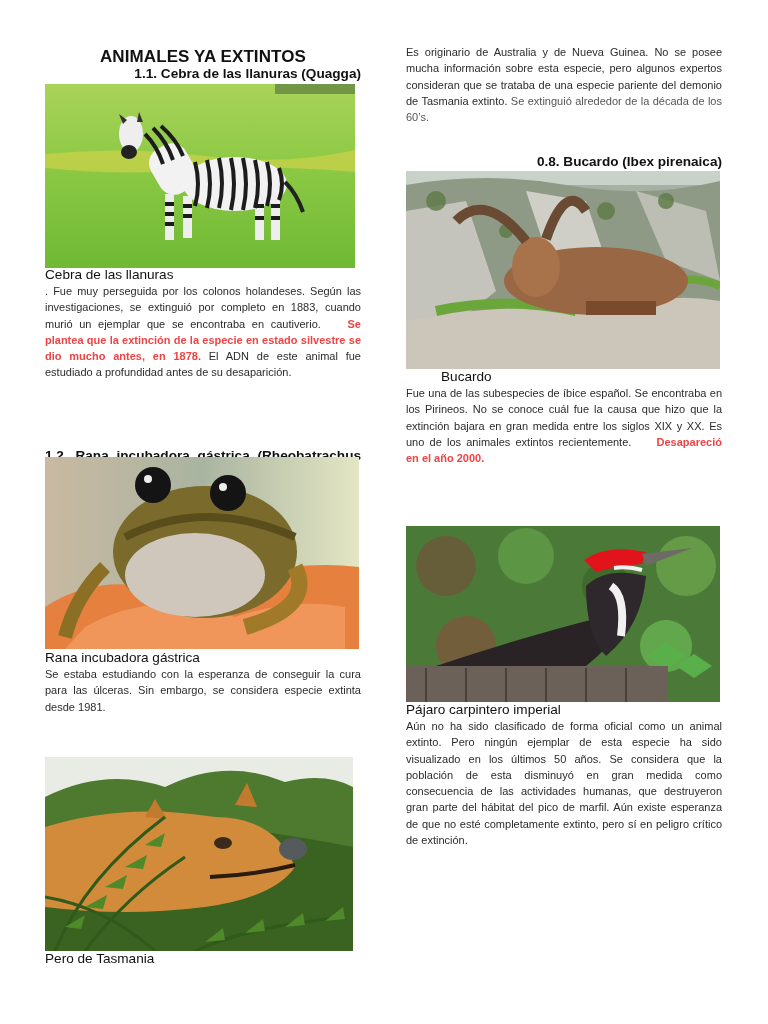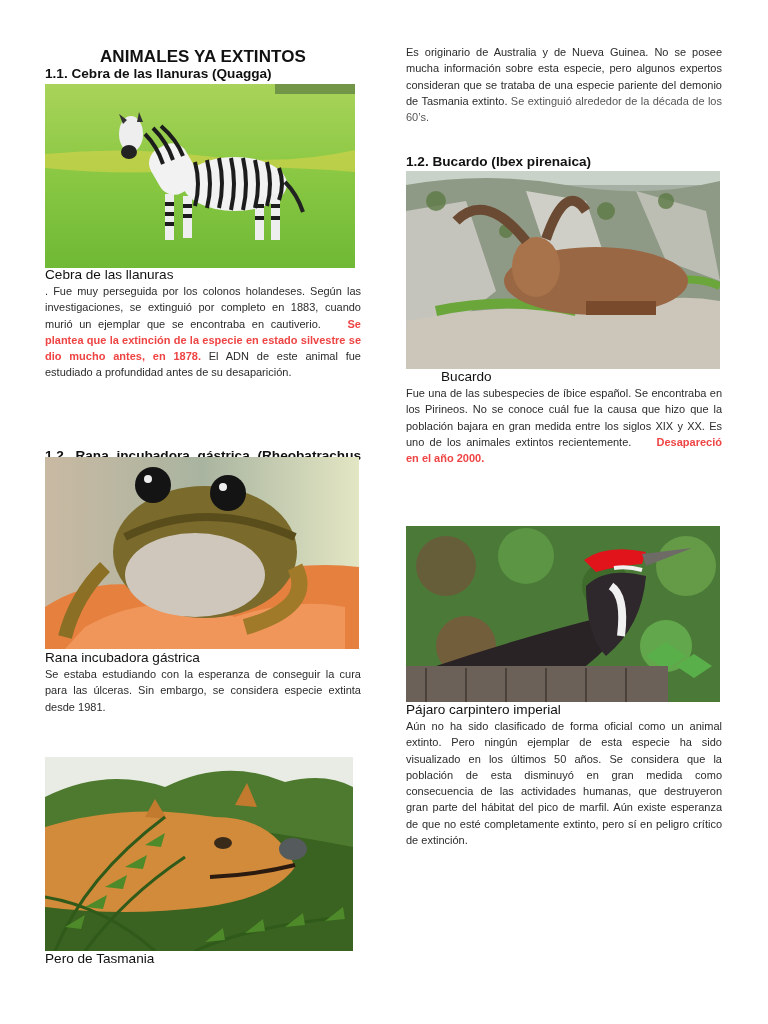--- a/index.html
+++ b/index.html
@@ -1,20 +1,20 @@
 <!DOCTYPE html>
 <html><head>
 <meta charset="utf-8">
 <style>
   html,body{margin:0;padding:0;background:#ffffff;}
   body{width:768px;height:1024px;position:relative;overflow:hidden;font-family:"Liberation Sans",sans-serif;color:#222;}
   .page{position:absolute;left:0;top:0;width:616px;height:1024px;background:#fff;}
   .abs{position:absolute;}
   .title{font-weight:bold;font-size:17px;color:#111;text-align:center;letter-spacing:0.1px;}
-  .h{font-weight:bold;font-size:13.6px;color:#111;line-height:16px;}
+  .h{font-weight:bold;font-size:13.6px;color:#111;line-height:16px;text-align:right;}
   .cap{font-size:13.6px;color:#111;line-height:16px;}
   .p{font-size:11px;color:#2b2b2b;line-height:16.3px;text-align:justify;}
   .p b{color:#ef4444;margin-left:20px;}
   .light{color:#555;}
   .img{overflow:hidden;}
   .img svg{display:block;width:100%;height:100%;}
   .j-last{text-align:justify;text-align-last:left;}
 </style>
 </head>
 <body>
@@ -128,21 +128,21 @@
       </g>
     </svg>
   </div>
 
   <div class="abs cap" style="left:45px;top:951px;width:316px;">Pero de Tasmania</div>
 
   <div class="abs p" style="left:406px;top:44px;width:316px;">
     <span>Es originario de Australia y de Nueva Guinea. No se posee mucha información sobre esta especie, pero algunos expertos consideran que se trataba de una especie pariente del demonio de Tasmania extinto. </span><span class="light">Se extinguió alrededor de la década de los 60’s.</span>
   </div>
 
-  <div class="abs h" style="left:406px;top:154px;width:316px;">1.2. Bucardo (Ibex pirenaica)</div>
+  <div class="abs h" style="left:406px;top:154px;width:316px;">0.8. Bucardo (Ibex pirenaica)</div>
 
   <div class="abs img" style="left:406px;top:171px;width:314px;height:198px;">
     <svg viewBox="0 0 314 198" preserveAspectRatio="none">
       <rect width="314" height="198" fill="#a7b0a4"></rect>
       <rect width="314" height="14" fill="#c9d2c8"></rect>
       <path d="M0 14 Q80 0 160 14 T314 10 L314 150 L0 170Z" fill="#8f9a86"></path>
       <path d="M0 40 L60 30 L90 120 L40 160 L0 150Z" fill="#c4c4bc"></path>
       <path d="M120 20 L180 30 L200 90 L150 110Z" fill="#cfcfc7"></path>
       <path d="M230 20 L300 40 L314 110 L260 90Z" fill="#bcbdb3"></path>
       <g fill="#5e7a46" opacity="0.8">
@@ -158,21 +158,21 @@
       <ellipse cx="130" cy="96" rx="24" ry="30" fill="#a8724a"></ellipse>
       <path d="M120 70 Q80 20 50 50" stroke="#6b4a33" stroke-width="10" fill="none"></path>
       <path d="M140 68 Q160 10 180 40" stroke="#6b4a33" stroke-width="10" fill="none"></path>
       <rect x="180" y="130" width="70" height="14" fill="#7a4a2c"></rect>
     </svg>
   </div>
 
   <div class="abs cap" style="left:406px;top:369px;width:316px;margin-left:35px;">Bucardo</div>
 
   <div class="abs p" style="left:406px;top:385px;width:316px;">
-    <span>Fue una de las subespecies de íbice español. Se encontraba en los Pirineos. No se conoce cuál fue la causa que hizo que la población bajara en gran medida entre los siglos XIX y XX. Es uno de los animales extintos recientemente. </span><b>Desapareció en el año 2000.</b>
+    <span>Fue una de las subespecies de íbice español. Se encontraba en los Pirineos. No se conoce cuál fue la causa que hizo que la extinción bajara en gran medida entre los siglos XIX y XX. Es uno de los animales extintos recientemente. </span><b>Desapareció en el año 2000.</b>
   </div>
 
 
   <div class="abs img" style="left:406px;top:526px;width:314px;height:176px;">
     <svg viewBox="0 0 314 176" preserveAspectRatio="none">
       <rect width="314" height="176" fill="#4b7a38"></rect>
       <g opacity="0.85">
         <circle cx="40" cy="40" r="30" fill="#6b5a3a"></circle>
         <circle cx="120" cy="30" r="28" fill="#5f9a45"></circle>
         <circle cx="200" cy="60" r="24" fill="#3e6a2c"></circle>

